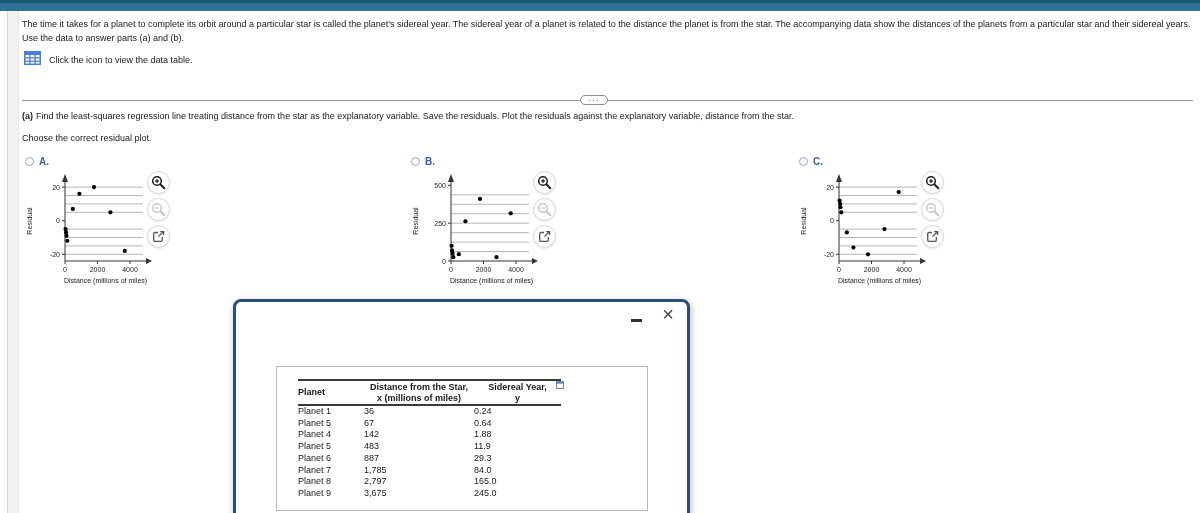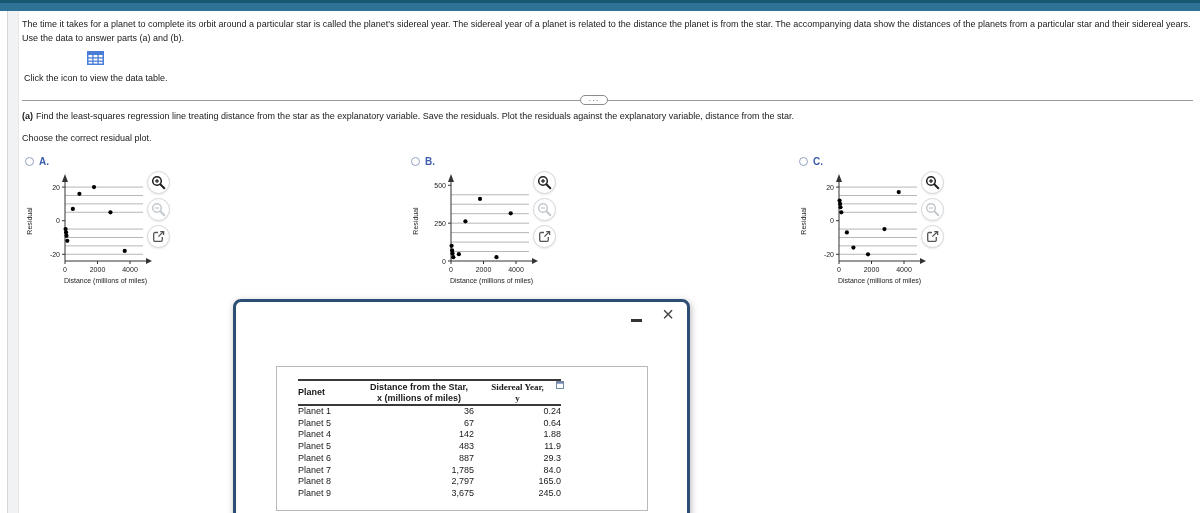--- a/index.html
+++ b/index.html
@@ -7,21 +7,21 @@
     width:1200px;height:513px;position:relative;overflow:hidden;
     background:#ffffff;color:#1a1a1a;
     font-family:"Liberation Sans",sans-serif;
   }
   .topbar{position:absolute;top:0;left:0;right:0;height:11px;background:#2e7396;
     border-top:3px solid #175873;box-sizing:border-box;}
   .left-strip{position:absolute;left:7px;top:11px;bottom:0;width:10px;background:#f1f2f3;
     border-left:1px solid #d6d6d6;border-right:1px solid #e8e8e8;}
   .content{position:absolute;left:22px;top:11px;width:1171px;height:502px;}
   .intro{position:absolute;top:6px;left:0;width:1171px;font-size:9px;line-height:14px;}
-  .hint-row{position:absolute;top:40px;left:2px;display:flex;align-items:center;gap:8px;font-size:9px;flex-direction:column;}
+  .hint-row{position:absolute;top:40px;left:2px;display:flex;align-items:flex-end;gap:8px;font-size:9px;}
   .hint-row .icon-btn{border:none;background:none;padding:0;cursor:pointer;display:flex;}
   .divider{position:absolute;top:89px;left:0;width:1171px;border-top:1px solid #9a9a9a;}
   .divider-pill{position:absolute;top:84px;left:558px;width:28px;height:10px;background:#fff;
     border:1px solid #8b8b8b;border-radius:6px;font-size:8px;line-height:7px;text-align:center;
     color:#666;letter-spacing:1px;cursor:pointer;padding:0;}
   .part-a{position:absolute;top:100px;left:0;font-size:9px;}
   .part-a b{margin-right:3px;}
   .choose{position:absolute;top:122px;left:0;font-size:9px;}
   .option{position:absolute;top:144px;width:185px;height:150px;}
   #optA{left:3px}#optB{left:389px}#optC{left:777px}
@@ -42,25 +42,25 @@
     border:none;padding:0;cursor:pointer;}
   .modal-close{position:absolute;top:2px;right:13px;background:none;border:none;font-size:20px;
     color:#444;cursor:pointer;padding:0;line-height:1;font-family:"Liberation Sans",sans-serif;}
   .data-box{position:absolute;left:40px;top:64px;width:372px;height:145px;box-sizing:border-box;
     border:1px solid #b9b9b9;background:#fff;padding:12px 0 0 21px;}
   .data-box table{border-collapse:collapse;width:263px;table-layout:fixed;}
   .data-box thead th{border-top:2px solid #3a3a3a;border-bottom:2px solid #3a3a3a;
     font-size:9px;line-height:10.5px;padding:1px 0;vertical-align:middle;font-weight:bold;}
   .data-box th.c1{text-align:left;width:66px;}
   .data-box th.c2{text-align:center;width:110px;}
-  .data-box th.c3{text-align:center;width:87px;position:relative;font-family:Liberation Serif, serif;}
+  .data-box th.c3{text-align:center;width:87px;position:relative;}
   .data-box th .hline{display:block;}
   .data-box tbody td{font-size:9px;line-height:11.7px;padding:0;height:11.7px;}
   .data-box td.c1{text-align:left;}
-  .data-box td.c2,.data-box td.c3{text-align:right;}
+  .data-box td.c2,.data-box td.c3{text-align:left;}
   .y-mini-icon{position:absolute;top:0;right:-3px;}
 </style>
 </head>
 <body>
 
 <div class="topbar"></div>
 <div class="left-strip"></div>
 
 <div class="content">
 

